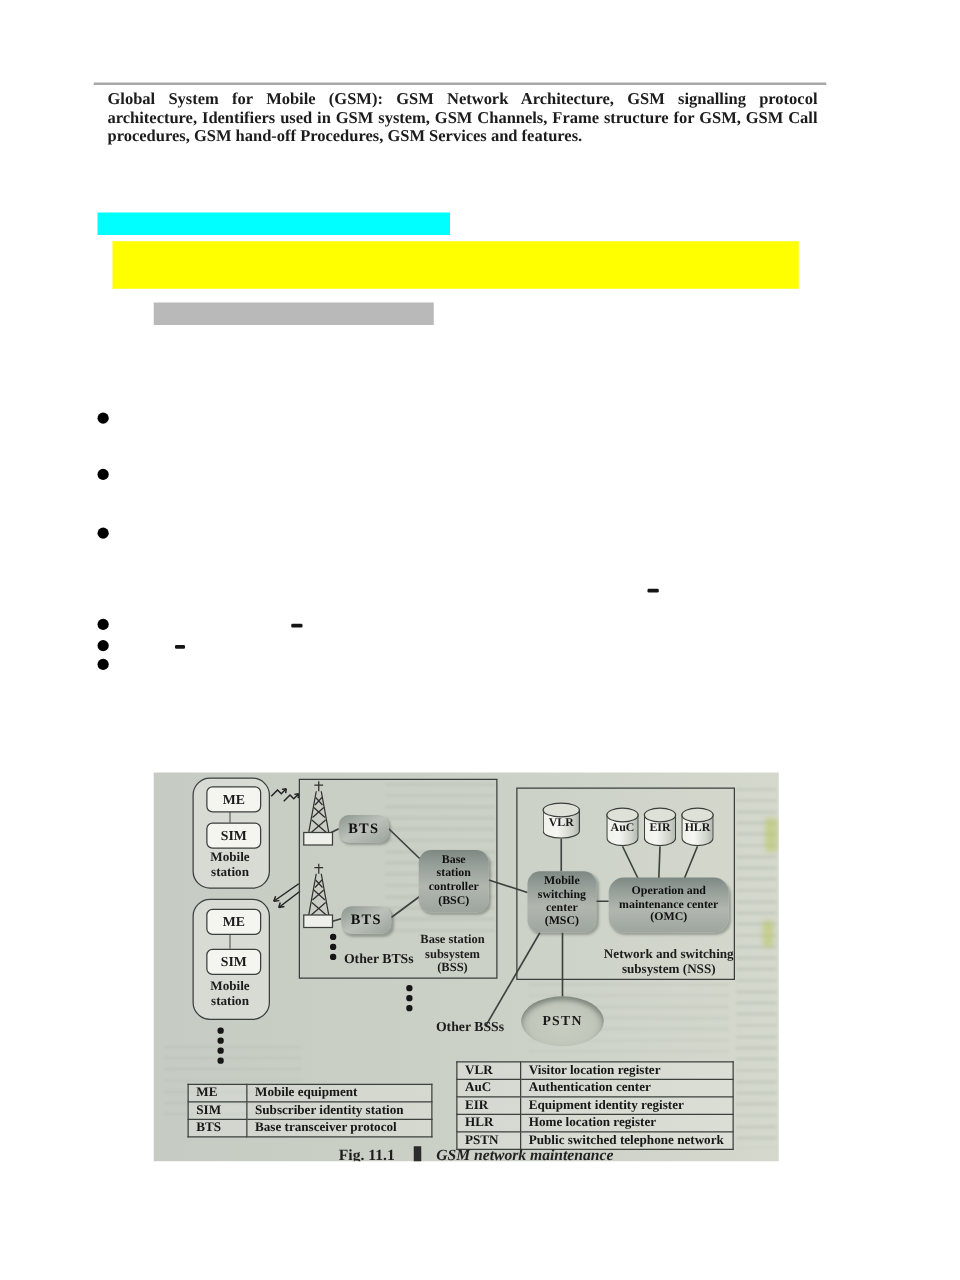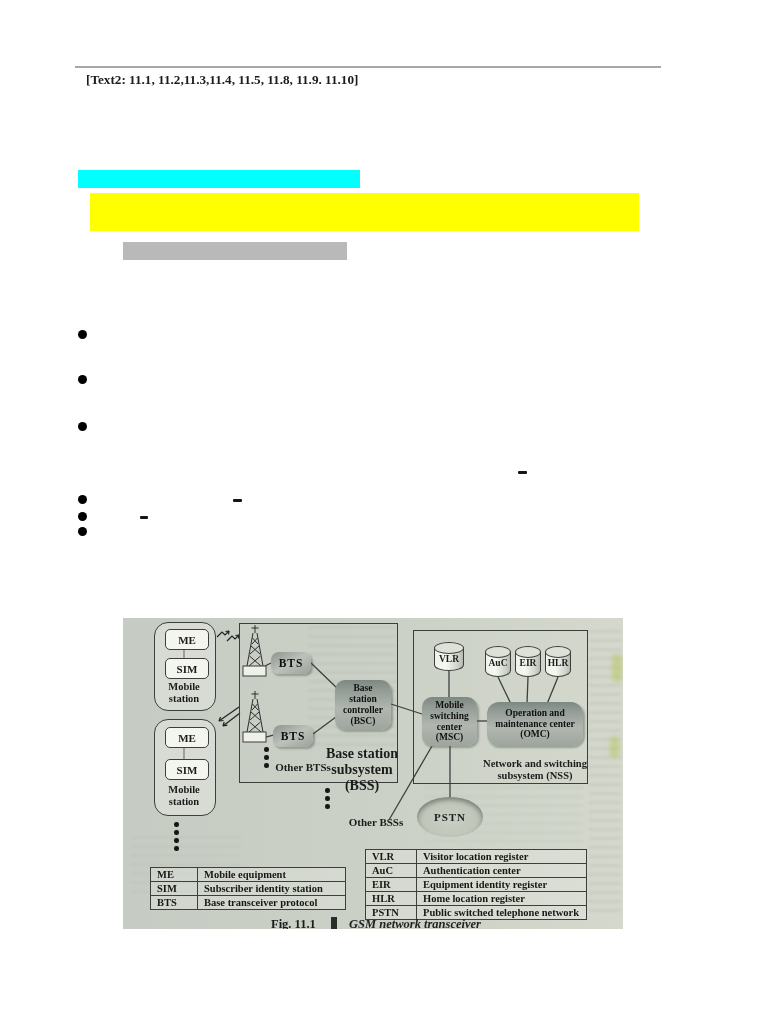--- a/index.html
+++ b/index.html
@@ -53,21 +53,21 @@
     display:flex;align-items:center;justify-content:center;white-space:pre-line;
   }
   .btsbox{
     border-radius:8px;color:#101010;
     background:linear-gradient(150deg,#8b948f 0%,#bcc2ba 50%,#9aa29b 100%);
     box-shadow:1.5px 2px 2px rgba(70,80,70,0.4);
     font-size:11.5px;font-weight:700;letter-spacing:1px;
     display:flex;align-items:center;justify-content:center;
   }
   .lbl{text-align:center;white-space:pre-line;font-size:10.5px;line-height:1.15;font-weight:600;}
-  .small-lbl{font-size:14px;}
+  .small-lbl{font-size:10px;}
   .dot{width:4.5px;height:4.5px;border-radius:50%;background:#161616;}
 
   .cyl .body{position:absolute;left:0;right:0;top:5px;bottom:0;
     background:linear-gradient(90deg,#eff1ea 0%,#f6f7f2 38%,#cdd2c9 82%,#b4bab1 100%);
     border:1.2px solid #3a3f3c;border-top:none;border-radius:0 0 50% 50%/0 0 26% 26%;}
   .cyl .top{position:absolute;left:0;right:0;top:0;height:10px;background:#dde1d7;
     border:1.2px solid #3a3f3c;border-radius:50%;}
   .cyl .clbl{position:absolute;left:0;right:0;top:40%;text-align:center;font-size:9.5px;font-weight:600;}
 
   .pstn{
@@ -87,21 +87,21 @@
   .cap-bar{width:6px;height:13px;background:#2b2b2b;}
   .cap-title{font-size:12.5px;font-style:italic;font-weight:bold;color:#222;}
 
   svg{display:block;overflow:visible;}
 </style>
 </head>
 <body>
 
 <div class="abs topline"></div>
 <div class="abs hdr">
-  <div class="ref">[Text2: 11.1, 11.2,11.3,11.4, 11.5, 11.8, 11.9. 11.10]</div>
+  <div class="para">Global System for Mobile (GSM): GSM Network Architecture, GSM signalling protocol architecture, Identifiers used in GSM system, GSM Channels, Frame structure for GSM, GSM Call procedures, GSM hand-off Procedures, GSM Services and features.</div>
 </div>
 
 <div class="abs hl hl-cyan" style="background:#00FFFF"></div>
 <div class="abs hl hl-yellow" style="background:#FFFF00"></div>
 <div class="abs hl hl-gray" style="background:#B9B9B9"></div>
 
 <div class="abs bullet" style="left:78px;top:330px"></div>
 <div class="abs bullet" style="left:78px;top:375px"></div>
 <div class="abs bullet" style="left:78px;top:422px"></div>
 <div class="abs dash" style="left:518px;top:471px;width:9px"></div>
@@ -309,14 +309,14 @@
     </tr>
     <tr>
       <td>PSTN</td>
       <td>Public switched telephone network</td>
     </tr>
   </tbody>
     </table>
 
   <div class="abs cap-label" style="left:148px;top:299px">Fig. 11.1</div>
   <div class="abs cap-bar" style="left:208px;top:299px"></div>
-  <div class="abs cap-title" style="left:226px;top:299px">GSM network transceiver</div>
+  <div class="abs cap-title" style="left:226px;top:299px">GSM network maintenance</div>
 </div>
 
 </body></html>

